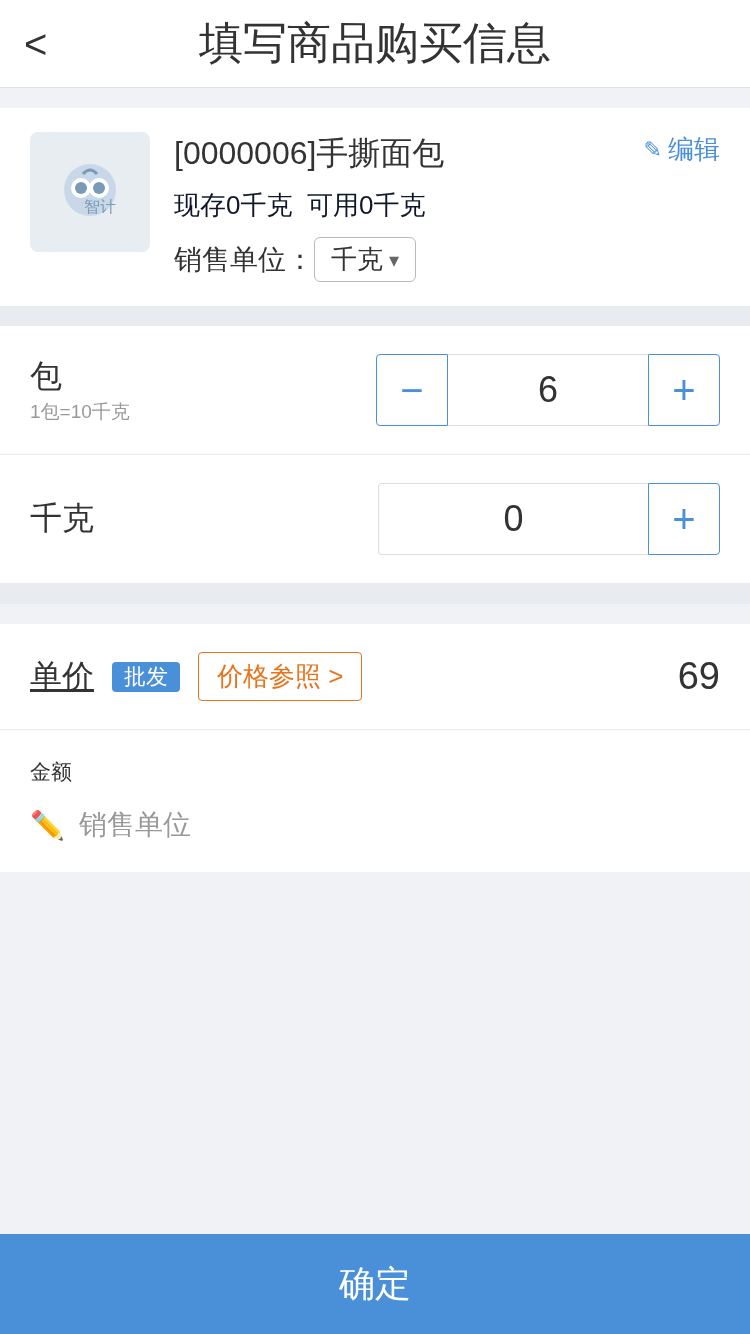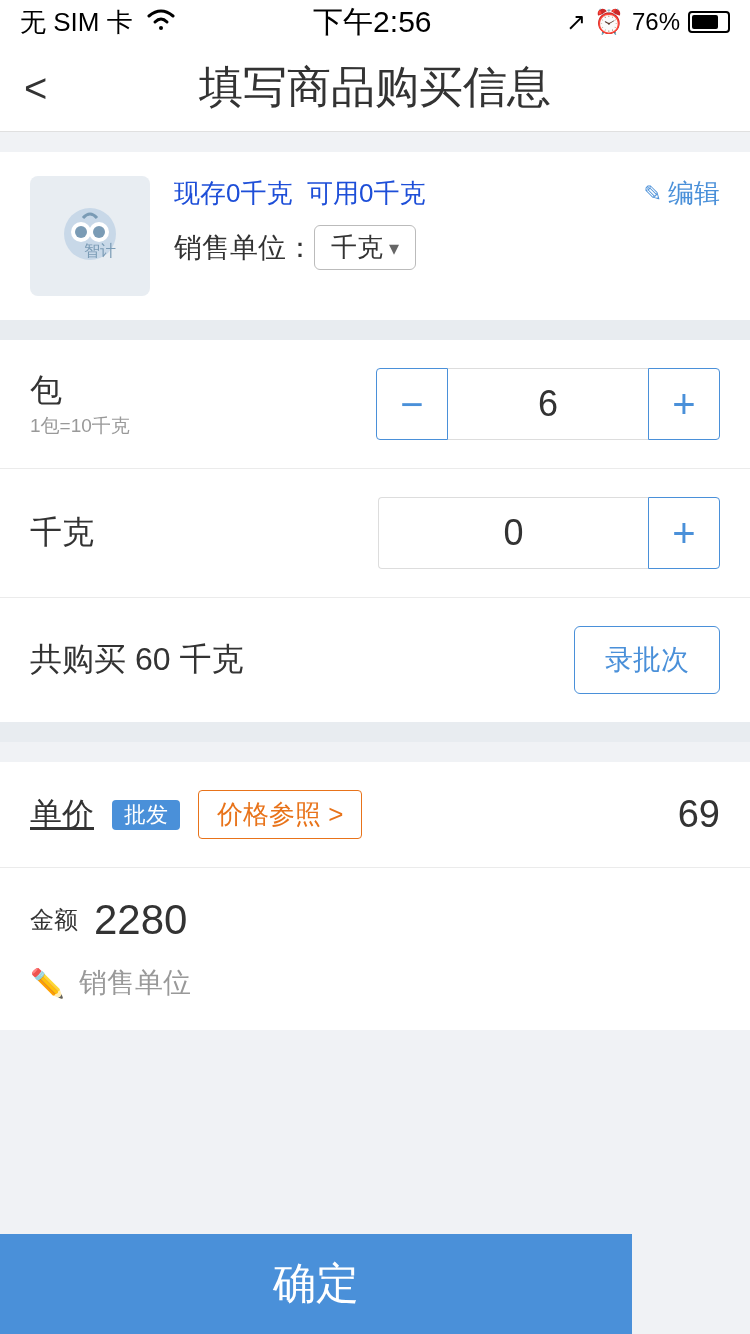--- a/index.html
+++ b/index.html
@@ -83,21 +83,21 @@
     }
     .product-info { flex: 1; }
     .product-name {
       font-size: 32px;
       color: #333;
       font-weight: 500;
       margin-bottom: 12px;
     }
     .product-stock {
       font-size: 26px;
-      color: #1d4ed8;
+      color: #0f172a;
       margin-bottom: 14px;
     }
     .product-unit-row {
       display: flex;
       align-items: center;
       font-size: 28px;
       color: #333;
     }
     .unit-selector {
       border: 1px solid #bbb;
@@ -272,21 +272,21 @@
       padding: 28px 30px;
       border-top: 1px solid #ebebeb;
     }
     .amount-row {
       display: flex;
       align-items: center;
       gap: 16px;
       margin-bottom: 20px;
     }
     .amount-label {
-      font-size: 24px;
+      font-size: 21px;
       color: #333;
     }
     .amount-value {
       font-size: 42px;
       color: #333;
       font-weight: 500;
     }
     .remark-row {
       display: flex;
       align-items: center;
@@ -301,63 +301,42 @@
       flex: 1;
       background: #f0f2f5;
       min-height: 320px;
     }
 
     
     .bottom-btn {
       position: fixed;
       bottom: 0;
       left: 0;
-      width: 632px;
+      width: 750px;
       height: 100px;
       background: #4a90d9;
       color: #fff;
-      font-size: 43px;
+      font-size: 36px;
       display: flex;
       align-items: center;
       justify-content: center;
       cursor: pointer;
       border: none;
       outline: none;
     }
 
     .main-content {
       padding-bottom: 100px;
     }
   </style>
 </head>
 <body>
 
 <div class="main-content">
 
-  <div class="status-bar">
-    <div class="status-left">
-      <span>无 SIM 卡</span>
-      <span>
-        <svg width="36" height="26" viewBox="0 0 36 26" fill="none">
-          <path d="M18 22 L18 22" stroke="#000" stroke-width="4" stroke-linecap="round"></path>
-          <path d="M12 16 Q18 10 24 16" stroke="#000" stroke-width="3" fill="none" stroke-linecap="round"></path>
-          <path d="M6 10 Q18 0 30 10" stroke="#000" stroke-width="3" fill="none" stroke-linecap="round"></path>
-        </svg>
-      </span>
-    </div>
-    <div class="status-center">下午2:56</div>
-    <div class="status-right">
-      <span style="font-size:24px;">↗</span>
-      <span style="font-size:24px;">⏰</span>
-      <span style="font-size:24px;">76%</span>
-      <div class="battery-body">
-        <div class="battery-fill"></div>
-      </div>
-    </div>
-  </div>
 
   <div class="nav-bar">
     <span class="nav-back">&lt;</span>
     <span class="nav-title">填写商品购买信息</span>
   </div>
 
   <div class="product-card">
     <div class="product-thumb">
       <span class="product-thumb-logo">
         
@@ -366,20 +345,23 @@
           <circle cx="26" cy="36" r="10" fill="#fff"></circle>
           <circle cx="44" cy="36" r="10" fill="#fff"></circle>
           <circle cx="26" cy="36" r="6" fill="#7a9bb5"></circle>
           <circle cx="44" cy="36" r="6" fill="#7a9bb5"></circle>
           <path d="M28 22 Q35 14 42 22" stroke="#7a9bb5" stroke-width="3" fill="none"></path>
           <text x="29" y="60" font-size="16" fill="#7a9bb5" font-family="sans-serif">智计</text>
         </svg>
       </span>
     </div>
     <div class="product-info">
+      <div class="product-name">
+        <span>[0000006]</span><span>手撕面包</span>
+      </div>
       <div class="product-stock">
         <span>现存0千克</span>&nbsp;&nbsp;<span>可用0千克</span>
       </div>
       <div class="product-unit-row">
         <span>销售单位：</span>
         <div class="unit-selector">
           <span>千克</span>
           <span class="unit-arrow">▾</span>
         </div>
       </div>
@@ -409,40 +391,35 @@
       <div class="input-label">
         <span class="input-label-main">千克</span>
       </div>
       <div class="input-controls">
         <input class="qty-only-input" type="text" value="0" style="">
         <button class="qty-btn qty-btn-right">+</button>
       </div>
     </div>
   </div>
 
-  <div class="total-row">
-    <span class="total-label">共购买 60 千克</span>
-    <button class="record-btn">录批次</button>
-  </div>
 
   <div class="section-sep"></div>
 
   <div class="price-section">
     <div class="price-row">
       <span class="price-label">单价</span>
       <span class="price-tag">批发</span>
       <button class="price-ref-btn">价格参照 &gt;</button>
       <span class="price-value">69</span>
     </div>
   </div>
 
   <div class="amount-section">
     <div class="amount-row">
       <span class="amount-label">金额</span>
-      <span class="amount-value">2280</span>
     </div>
     <div class="remark-row">
       <span class="pencil-icon">✏️</span>
       <span>销售单位</span>
     </div>
   </div>
 
   <div class="empty-space"></div>
 </div>
 

